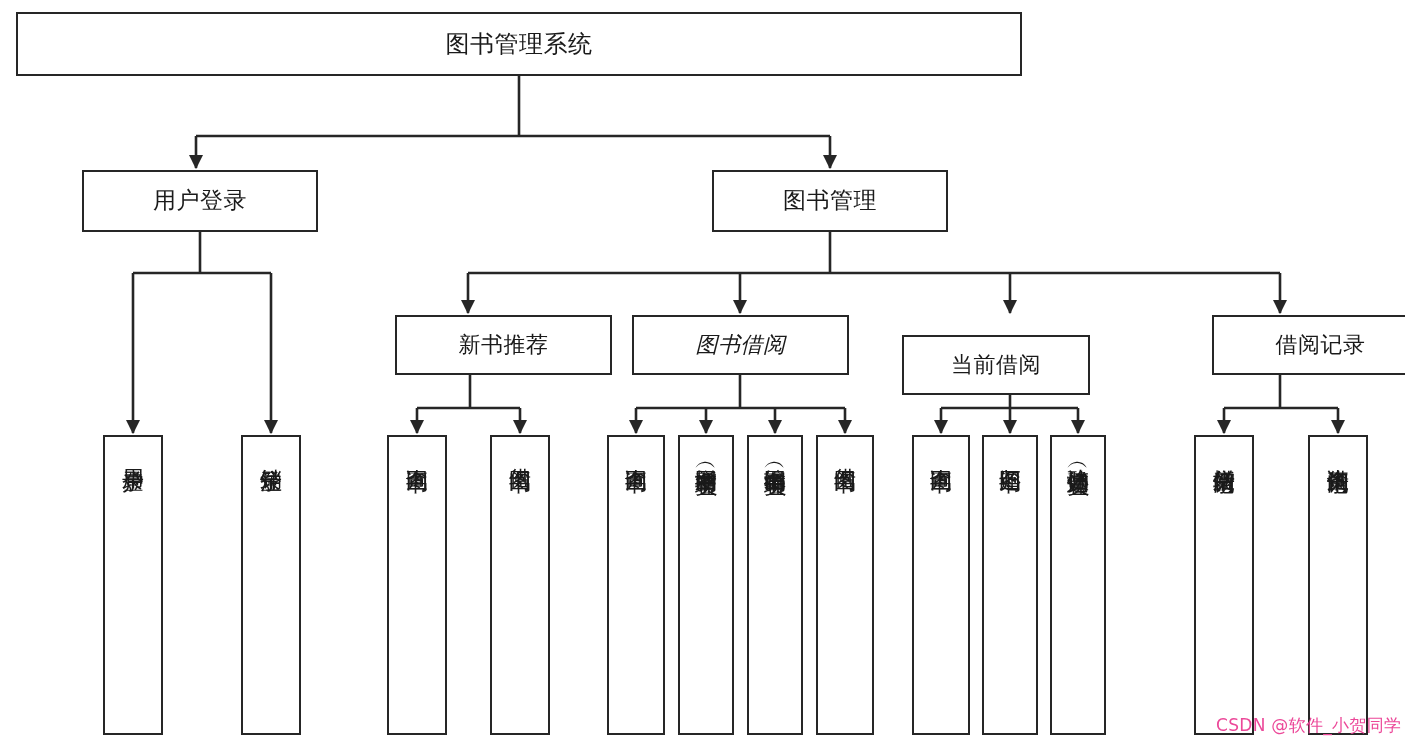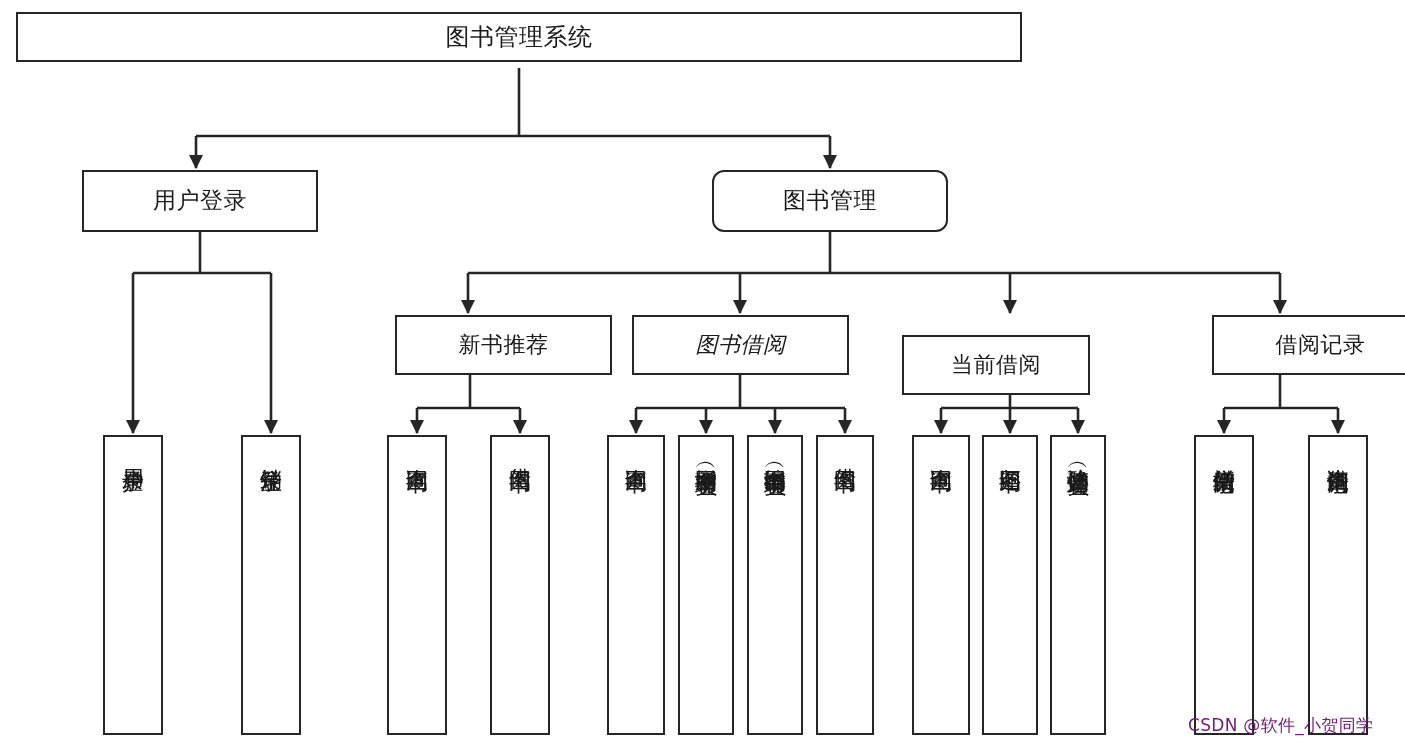--- a/index.html
+++ b/index.html
@@ -55,24 +55,24 @@
     writing-mode: vertical-rl;
     text-orientation: upright;
     font-size: 22px;
     color: #1a1a1a;
     line-height: 1.18;
     letter-spacing: 1px;
     white-space: nowrap;
   }
   .watermark {
     position: absolute;
-    left: 1188px;
+    left: 1216px;
     top: 714px;
     font-size: 17px;
-    color: #701a75;
+    color: #ec4899;
     white-space: nowrap;
     letter-spacing: 0.3px;
     pointer-events: none;
   }
 </style>
 </head>
 <body>
 
 <div id="diagram-root">
 
@@ -119,28 +119,28 @@
       <path d="M 1010 408 L 1010 433" marker-end="url(#arrow)"></path>
       <path d="M 1078 408 L 1078 433" marker-end="url(#arrow)"></path>
 
       <path d="M 1280 375 L 1280 408"></path>
       <path d="M 1224 408 L 1338 408"></path>
       <path d="M 1224 408 L 1224 433" marker-end="url(#arrow)"></path>
       <path d="M 1338 408 L 1338 433" marker-end="url(#arrow)"></path>
     </g>
   </svg>
 
-  <div class="node-box root" style="left:16px; top:12px; width:1006px; height:50px;">
+  <div class="node-box root" style="left:16px; top:12px; width:1006px; height:64px;">
     <span class="node-label-h">图书管理系统</span>
   </div>
 
   <div class="node-box lvl2" style="left:82px; top:170px; width:236px; height:62px;">
     <span class="node-label-h">用户登录</span>
   </div>
-  <div class="node-box lvl2" style="left:712px; top:170px; width:236px; height:62px;border-radius:12px;">
+  <div class="node-box lvl2" style="left:712px; top:170px; width:236px; height:62px;">
     <span class="node-label-h">图书管理</span>
   </div>
 
   <div class="node-box lvl3" style="left:362px; top:315px; width:217px; height:60px;margin-left:33px;">
     <span class="node-label-h">新书推荐</span>
   </div>
   <div class="node-box lvl3" style="left:632px; top:315px; width:217px; height:60px;font-style:italic;">
     <span class="node-label-h">图书借阅</span>
   </div>
   <div class="node-box lvl3" style="left:902px; top:315px; width:188px; height:60px;margin-top:20px;">

